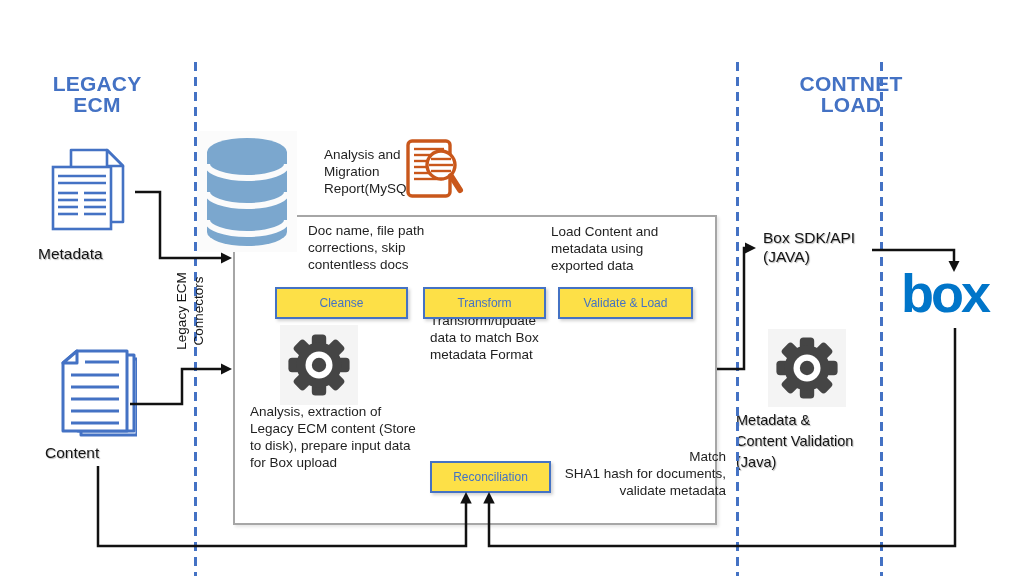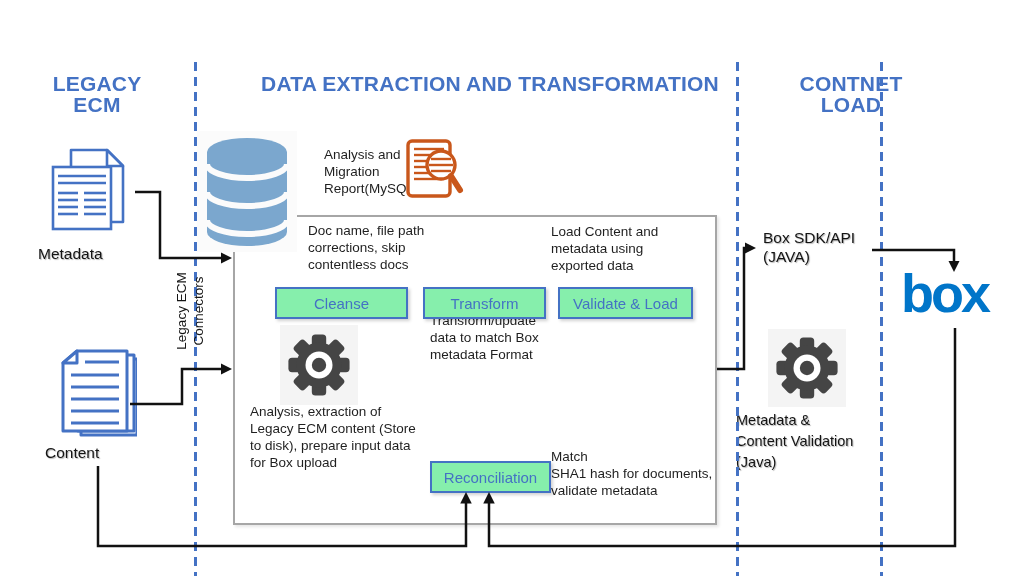--- a/index.html
+++ b/index.html
@@ -13,22 +13,22 @@
   }
   .note{
     position:absolute;font-size:13.5px;line-height:17px;color:#1f1f1f;
     white-space:pre-line;
   }
   .label{
     position:absolute;font-size:15.5px;color:#141414;text-align:left;
     white-space:pre-line;text-shadow:1px 1px 1px rgba(0,0,0,0.28);
   }
   .btn{
-    position:absolute;height:28px;background:#86efac;border:2px solid #4472C4;
-    color:#4472C4;font-size:15px;display:flex;align-items:center;justify-content:center;
+    position:absolute;height:28px;background:#fde047;border:2px solid #4472C4;
+    color:#4472C4;font-size:12px;display:flex;align-items:center;justify-content:center;
     box-shadow:2px 2px 3px rgba(0,0,0,0.18);z-index:4;
   }
   .process-box{
     position:absolute;left:233px;top:215px;width:480px;height:306px;
     border:2px solid #A6A6A6;background:#ffffff;z-index:2;
     box-shadow:2px 2px 3px rgba(0,0,0,0.10);
   }
   .icon-block{position:absolute;z-index:3;}
   .gear-bg{background:#f4f4f4;display:flex;align-items:center;justify-content:center;}
   .db-bg{background:#fbfbfb;display:flex;align-items:center;justify-content:center;}
@@ -50,21 +50,20 @@
 
 <div id="canvas">
 
   <svg class="overlay" width="1024" height="576">
     <line x1="195.5" y1="62" x2="195.5" y2="576" stroke="#4472C4" stroke-width="3" stroke-dasharray="9 6"></line>
     <line x1="737.5" y1="62" x2="737.5" y2="576" stroke="#4472C4" stroke-width="3" stroke-dasharray="9 6"></line>
     <line x1="881.5" y1="62" x2="881.5" y2="576" stroke="#4472C4" stroke-width="3" stroke-dasharray="9 6"></line>
   </svg>
 
   <div class="lane-title" style="left:27px;top:73px;width:140px;">LEGACY ECM</div>
-  <div class="lane-title" style="left:240px;top:73px;width:500px;">DATA EXTRACTION AND TRANSFORMATION</div>
   <div class="lane-title" style="left:796px;top:73px;width:110px;">CONTNET
 LOAD</div>
 
   <div class="icon-block" style="left:45px;top:147px;">
     <svg width="86" height="94" viewBox="0 0 86 94">
       <path d="M26,3 h36 l16,16 v56 h-52 z" fill="#ffffff" stroke="#4472C4" stroke-width="2.6" stroke-linejoin="round"></path>
       <path d="M62,3 l16,16 h-16 z" fill="#ffffff" stroke="#4472C4" stroke-width="2.6" stroke-linejoin="round"></path>
       <rect x="8" y="20" width="58" height="62" fill="#ffffff" stroke="#4472C4" stroke-width="2.6"></rect>
       <g stroke="#4472C4" stroke-width="2.6">
         <line x1="13" y1="29" x2="61" y2="29"></line>
@@ -148,21 +147,21 @@
   <div class="note" style="left:551px;top:223px;width:170px;z-index:3;">Load Content and
 metadata using
 exported data</div>
   <div class="note" style="left:430px;top:312px;width:150px;z-index:3;">Transform/update
 data to match Box
 metadata Format</div>
   <div class="note" style="left:250px;top:403px;width:235px;z-index:3;">Analysis, extraction of
 Legacy ECM content (Store
 to disk), prepare input data
 for Box upload</div>
-  <div class="note" style="left:551px;top:448px;width:175px;z-index:3;">Match
+  <div class="note" style="left:551px;top:448px;width:175px;z-index:3;text-align:right;">Match
 SHA1 hash for documents,
 validate metadata</div>
 
   <div class="btn" style="left:275px;top:287px;width:129px;">Cleanse</div>
   <div class="btn" style="left:423px;top:287px;width:119px;">Transform</div>
   <div class="btn" style="left:558px;top:287px;width:131px;">Validate &amp; Load</div>
   <div class="btn" style="left:430px;top:461px;width:117px;">Reconciliation</div>
 
   <div class="icon-block gear-bg" style="left:280px;top:325px;width:78px;height:80px;">
     <svg width="72" height="72" viewBox="0 0 80 80">

